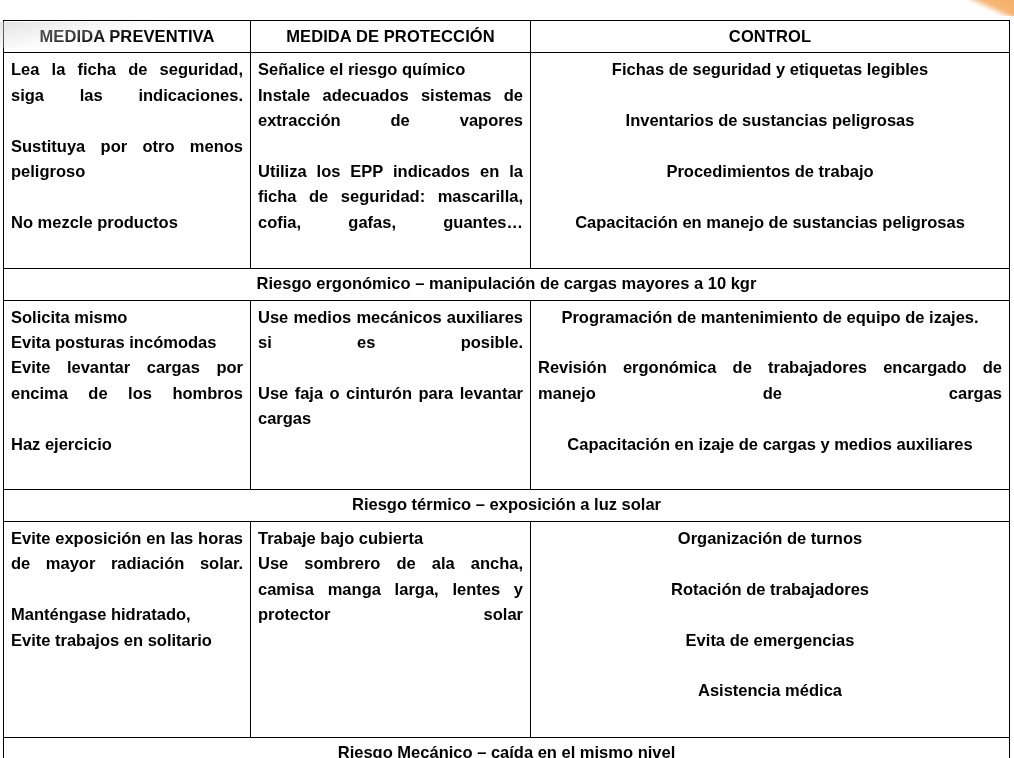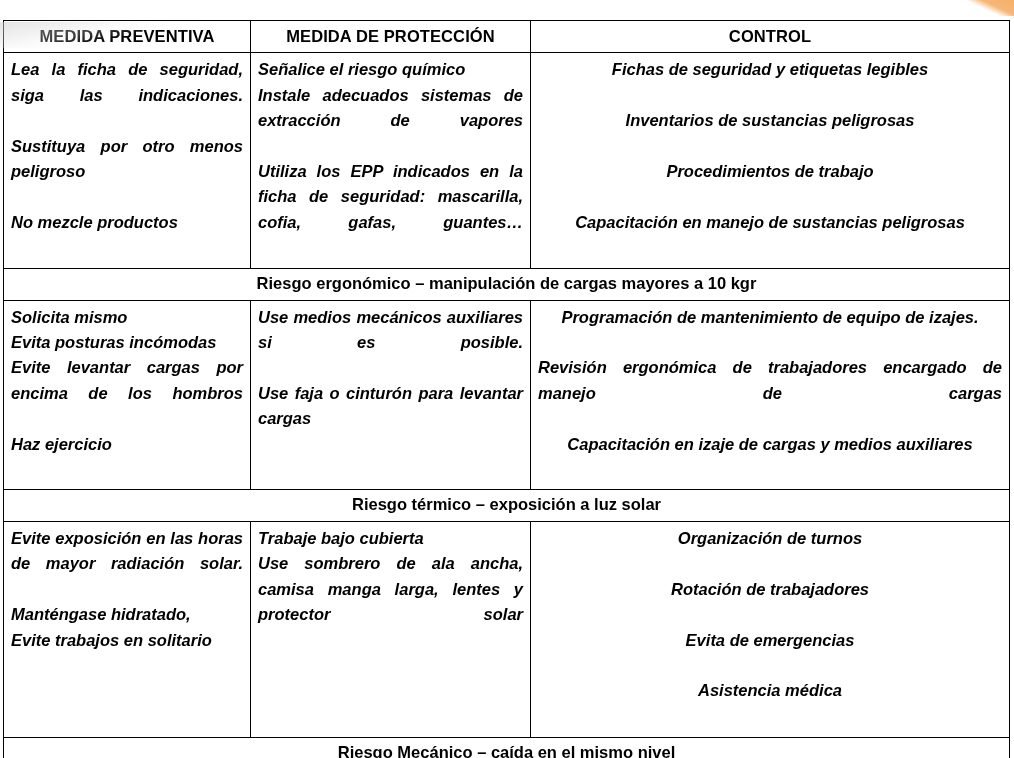--- a/index.html
+++ b/index.html
@@ -89,21 +89,20 @@
     height: 24px;
     padding-top: 2px;
     padding-bottom: 3px;
     vertical-align: middle;
   }
 
   
   td.body-cell {
     text-align: justify;
     text-justify: inter-word;
-    font-style: italic;
   }
   td.body-cell p {
     margin: 0;
     text-align: justify;
     text-justify: inter-word;
   }
   
   td.body-cell p:after {
     content: "";
     display: inline-block;

